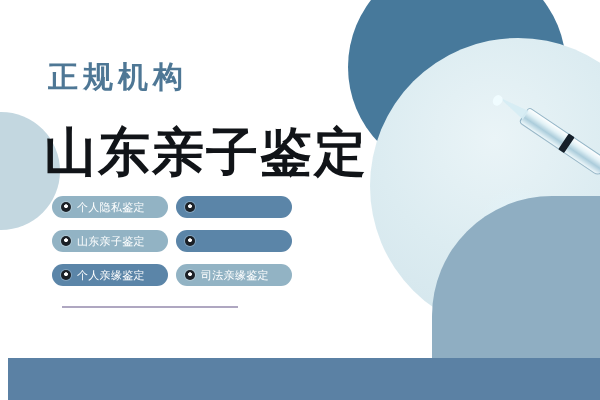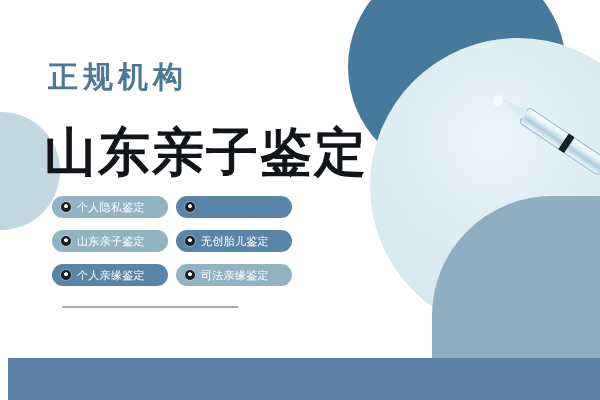--- a/index.html
+++ b/index.html
@@ -204,21 +204,20 @@
     </div>
     <div class="pill dark">
       <span class="dot"></span>
     </div>
     <div class="pill light">
       <span class="dot"></span>
       <span class="txt">山东亲子鉴定</span>
     </div>
     <div class="pill dark">
       <span class="dot"></span>
-      <span class="txt">无创胎儿鉴定</span>
     </div>
     <div class="pill dark">
       <span class="dot"></span>
       <span class="txt">个人亲缘鉴定</span>
     </div>
     <div class="pill light">
       <span class="dot"></span>
       <span class="txt">司法亲缘鉴定</span>
     </div>
   </div>

